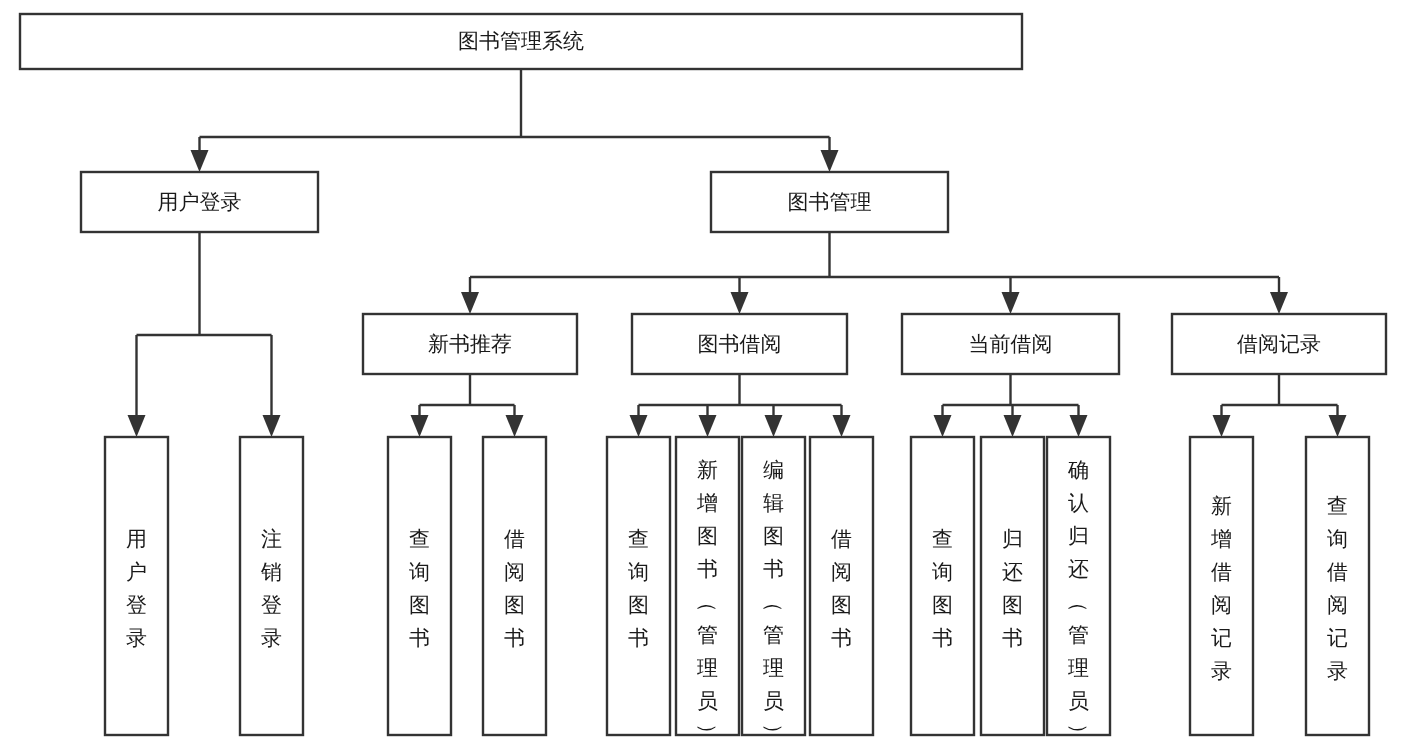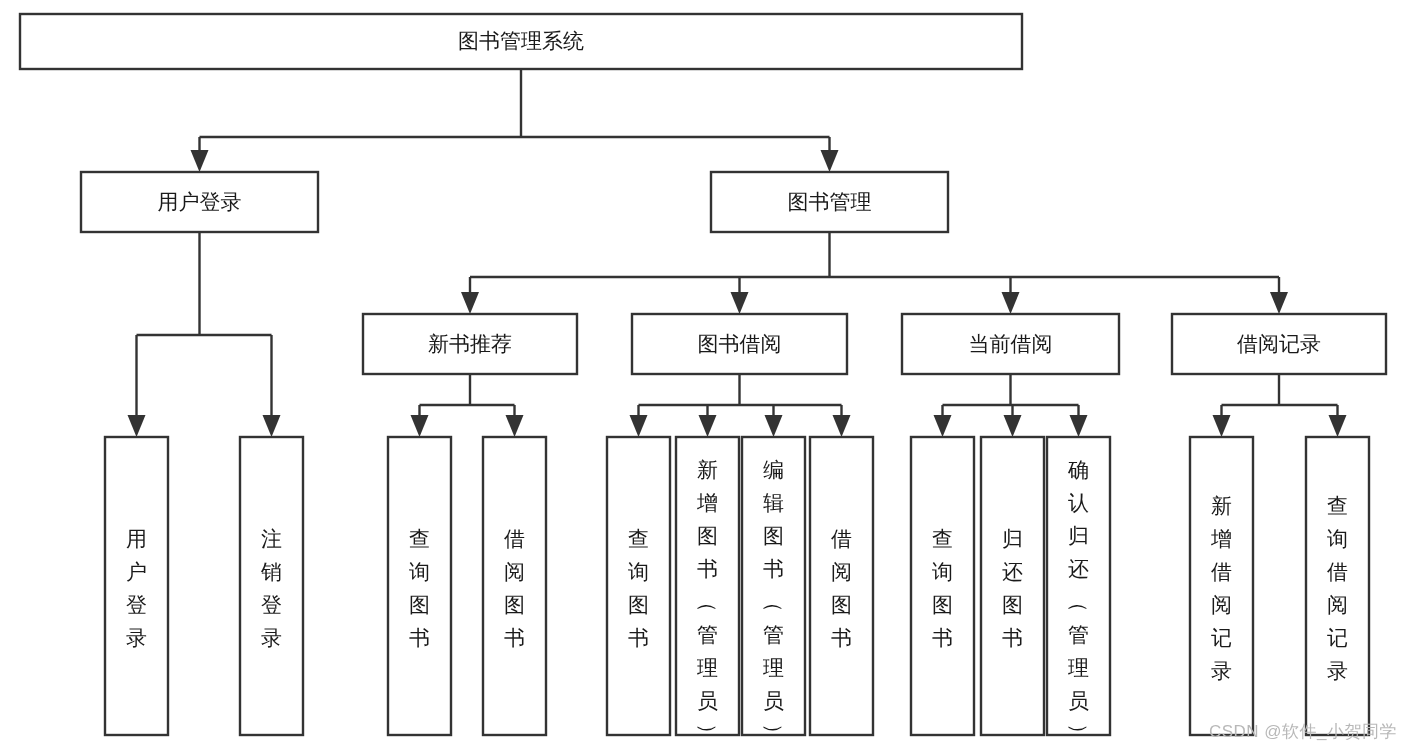--- a/index.html
+++ b/index.html
@@ -259,14 +259,13 @@
           <rect x="1306" y="437" width="63" height="298" class="node-box"></rect>
           <text x="1337.5" y="512.74" class="node-label-v">查</text>
           <text x="1337.5" y="545.74" class="node-label-v">询</text>
           <text x="1337.5" y="578.74" class="node-label-v">借</text>
           <text x="1337.5" y="611.74" class="node-label-v">阅</text>
           <text x="1337.5" y="644.74" class="node-label-v">记</text>
           <text x="1337.5" y="677.74" class="node-label-v">录</text>
         </g>
       </g>
   </svg>
-  <div class="watermark">CSDN @软件_小贺同学</div>
 </div>
 
 </body></html>

